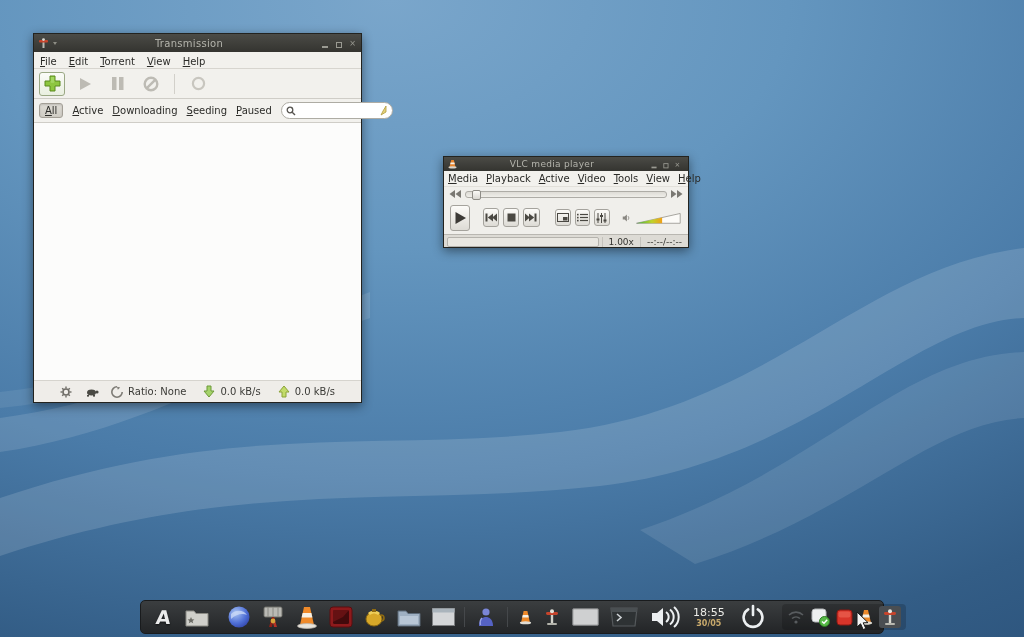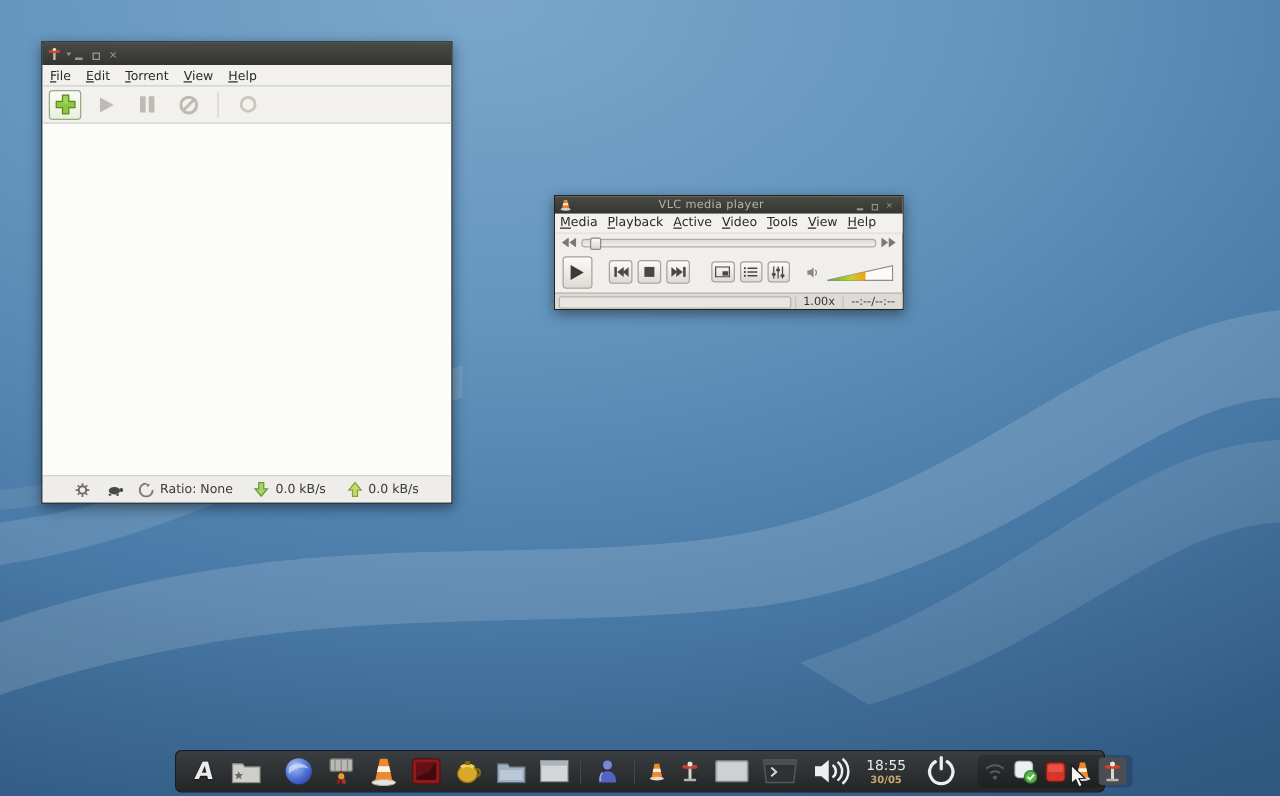--- a/index.html
+++ b/index.html
@@ -31,21 +31,21 @@
   .t-filterbar { height:24px; background:#f2f1ed; border-bottom:1px solid #cfcdc7; display:flex; align-items:center; padding:0 5px; gap:9px; color:#2b2b28; }
   .filter-btn { padding:1px 5px; border:1px solid #a39f96; border-radius:3px; background:linear-gradient(#dfddd6,#cfccc4); box-shadow:inset 0 1px 2px rgba(0,0,0,.15); cursor:default; }
   .filter-btn::first-letter, .filter-lbl::first-letter { text-decoration:underline; }
   .filter-lbl { cursor:default; }
   .t-search { margin-left:auto; width:112px; height:17px; border:1px solid #aeaca4; border-radius:9px; background:#fff; display:flex; align-items:center; padding:0 4px; gap:3px; }
   .t-search input { flex:1; border:none; outline:none; font-size:10px; min-width:0; background:transparent; }
   .t-list { flex:1; background:#fcfcfb; }
   .t-status { height:22px; background:#efede9; border-top:1px solid #d6d4ce; display:flex; align-items:center; padding:0 26px; gap:5px; color:#3a3a36; font-size:10px; }
 
   
-  #vlc { left:443px; top:156px; width:280px; height:92px; background:#f0efeb; font-size:9px; }
+  #vlc { left:443px; top:156px; width:246px; height:92px; background:#f0efeb; font-size:9px; }
   #vlc .titlebar { height:14px; font-size:9px; }
   #vlc .menubar { height:15px; font-size:10px; border-bottom:none; }
   #vlc .menu-item { padding:0 4px; }
   .v-seekrow { height:15px; display:flex; align-items:center; padding:0 5px; gap:4px; border-top:1px solid #e2e0da; }
   .v-slider { flex:1; height:7px; border:1px solid #aeaca6; border-radius:3px; background:linear-gradient(#dedcd6,#efeee9); position:relative; }
   .v-handle { position:absolute; left:6px; top:-2px; width:9px; height:10px; border:1px solid #8e8c86; border-radius:2px; background:linear-gradient(#fbfaf7,#d9d7d1); }
   .v-controls { height:33px; display:flex; align-items:center; padding:0 6px; gap:4px; }
   .v-btn { border:1px solid #a5a39d; border-radius:3px; background:linear-gradient(#fcfbf8,#dddbd5); display:flex; align-items:center; justify-content:center; }
   .v-status { height:13px; background:#dddbd5; border-top:1px solid #b9b7b1; display:flex; align-items:flex-end; color:#33332f; font-size:9px; }
   .v-mediafield { flex:1; height:10px; margin:0 3px; background:#e9e7e1; border:1px solid #b5b3ad; border-radius:2px; }
@@ -79,20 +79,21 @@
   <div class="window" id="transmission">
     <div class="titlebar">
       <svg width="11" height="11" viewBox="0 0 11 11">
         <rect x="4.5" y="2" width="2" height="8" fill="#b9b9b1"></rect>
           <rect x="1" y="2" width="9" height="2.4" rx="1" fill="#c6442c"></rect>
           <circle cx="5.5" cy="1.6" r="1.4" fill="#d9d9d1"></circle>
       </svg>
       <svg width="6" height="6" viewBox="0 0 6 6" style="margin-left:3px">
           <path d="M1,2 L5,2 L3,5 Z" fill="#8d8d85"></path>
         </svg>
+      <span class="title">Transmission</span>
       <div class="winbtns">
         <span class="wbtn min">
             <i></i>
           </span>
         <span class="wbtn max">
             <i></i>
           </span>
         <span class="wbtn">×</span>
       </div>
     </div>
@@ -130,20 +131,37 @@
           </svg>
       </span>
       <span class="tsep"></span>
       <span class="tool-btn">
         <svg width="15" height="15" viewBox="0 0 15 15">
             <circle cx="7.5" cy="7.5" r="5.6" fill="none" stroke="#c8c6bf" stroke-width="2.2"></circle>
           </svg>
       </span>
     </div>
 
+    <div class="t-filterbar">
+      <span class="filter-btn">All</span>
+      <span class="filter-lbl">Active</span>
+      <span class="filter-lbl">Downloading</span>
+      <span class="filter-lbl">Seeding</span>
+      <span class="filter-lbl">Paused</span>
+      <span class="t-search">
+        <svg width="10" height="10" viewBox="0 0 10 10">
+            <circle cx="4" cy="4" r="2.8" fill="none" stroke="#55534e" stroke-width="1.3"></circle>
+            <line x1="6.2" y1="6.2" x2="9" y2="9" stroke="#55534e" stroke-width="1.4"></line>
+          </svg>
+        <input type="text" value="" style="">
+        <svg width="10" height="11" viewBox="0 0 10 11">
+            <path d="M8,1 L5,6 L3,10 L8,7 Z" fill="#e4d27a" stroke="#b09b3f" stroke-width="0.8"></path>
+          </svg>
+      </span>
+    </div>
 
     <div class="t-list"></div>
 
     <div class="t-status">
       <svg width="12" height="12" viewBox="0 0 12 12">
         <circle cx="6" cy="6" r="3" fill="none" stroke="#6f6d67" stroke-width="1.6"></circle>
         <g stroke="#6f6d67" stroke-width="1.4">
             <line x1="6" y1="0.5" x2="6" y2="2.5"></line>
             <line x1="6" y1="9.5" x2="6" y2="11.5"></line>
             <line x1="0.5" y1="6" x2="2.5" y2="6"></line>

